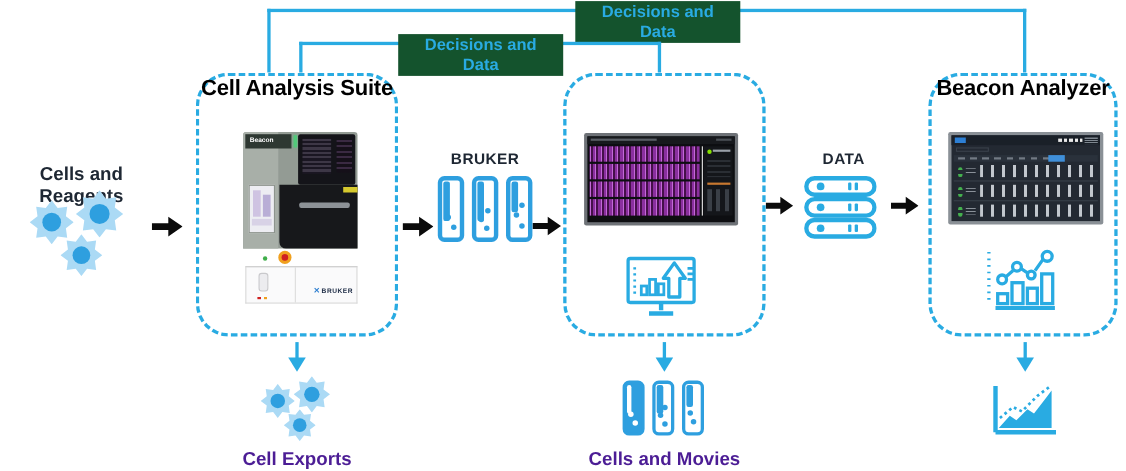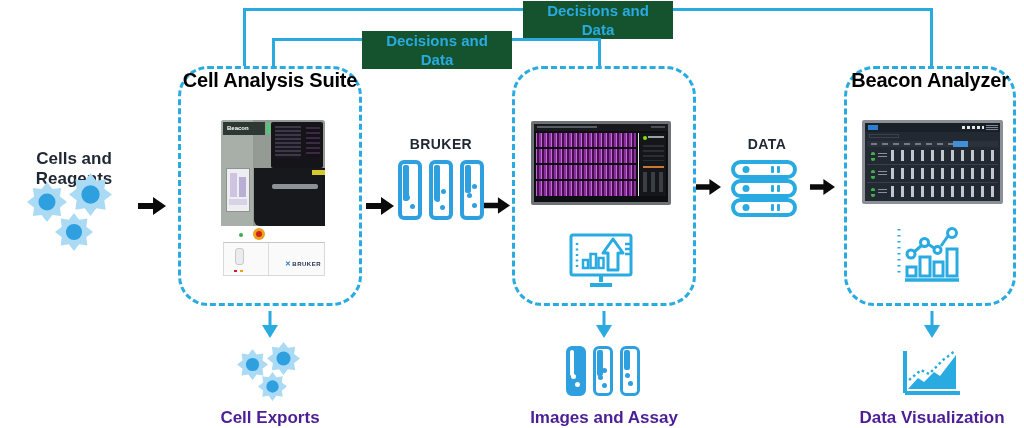--- a/index.html
+++ b/index.html
@@ -339,23 +339,22 @@
         <div class="d" style="right:3px; bottom:5px;"></div>
         <div class="d" style="right:7px; bottom:13px;"></div>
         <div class="d" style="right:3px; bottom:20px;"></div>
       </div>
     <div class="strip">
         <div class="bar" style="height:20px;"></div>
         <div class="d" style="right:4px; bottom:7px;"></div>
         <div class="d" style="right:7px; bottom:15px;"></div>
       </div>
   </div>
-  <div class="out-label" style="left:522px; top:408px; width:164px;">Images and Assay</div>
+  <div class="out-label" style="left:522px; top:408px; width:164px;">Cells and Movies</div>
 
   <svg class="abs" style="left:898px; top:346px;" width="66" height="54" viewBox="0 0 66 54">
     <path d="M7 5 V47" stroke="#29ABE2" stroke-width="4" fill="none"></path>
     <path d="M7 47 H62" stroke="#29ABE2" stroke-width="4" fill="none"></path>
     <path d="M10 43 L20 32 L26 36 L36 26 L42 30 L52 17 L58 9 L58 43 Z" fill="#29ABE2"></path>
     <path d="M11 34 L23 24 L31 28 L45 14 L57 5" stroke="#29ABE2" stroke-width="2.5" stroke-dasharray="2.5 3" fill="none"></path>
   </svg>
-  <div class="out-label" style="left:853px; top:408px; width:158px;">Data Visualization</div>
 
 </div>
 
 </body></html>

